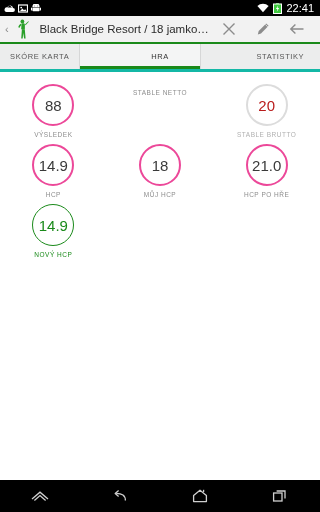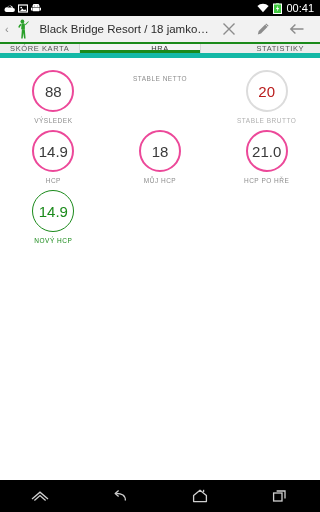--- a/index.html
+++ b/index.html
@@ -83,25 +83,25 @@
   .ab-btn {
     width: 34px;
     height: 28px;
     display: flex;
     align-items: center;
     justify-content: center;
   }
 
   
   .tabbar {
-    height: 14px;
+    height: 28px;
     background: #bef264;
     display: flex;
     flex: 0 0 auto;
-    border-bottom: 5px solid #14b8a6;
+    border-bottom: 3px solid #14b8a6;
   }
   .tab {
     flex: 1 1 0;
     position: relative;
     display: flex;
     align-items: center;
     justify-content: center;
     font-size: 7.5px;
     letter-spacing: 0.6px;
     color: #555555;
@@ -208,21 +208,21 @@
     </div>
     <div class="status-right">
       <svg class="sicon" width="12" height="10" viewBox="0 0 12 10">
         <path d="M6 9.2 0.4 3.1A8 8 0 0 1 11.6 3.1z" fill="#ffffff"></path>
       </svg>
       <svg class="sicon" width="9" height="11" viewBox="0 0 9 11">
         <rect x="3" y="0" width="3" height="1" fill="#3ec93e"></rect>
         <rect x="0.5" y="1" width="8" height="9.5" fill="#3ec93e" stroke="#ffffff" stroke-width="1"></rect>
         <path d="M5.2 2.6 2.9 6.1h1.5l-0.6 2.6 2.4-3.6H4.6z" fill="#ffffff"></path>
       </svg>
-      <span class="status-clock">00:41</span>
+      <span class="status-clock">22:41</span>
     </div>
   </div>
 
   <div class="actionbar">
     <div class="ab-up">‹</div>
     <div class="ab-logo">
       <svg width="14" height="20" viewBox="0 0 14 20">
         <circle cx="7.4" cy="2.4" r="1.9" fill="#2aa02a"></circle>
         <path d="M6.2 4.4 C4.6 5.1 3.6 6.6 3.2 8.3 l1.5 0.5 c0.3-1.1 0.8-2 1.6-2.5 z" fill="#2aa02a"></path>
         <path d="M6.6 4.3 h1.8 c0.9 0 1.5 0.7 1.5 1.6 v3.6 c0 0.6-0.4 1-1 1 H7.2 c-0.6 0-1-0.5-1-1.1 z" fill="#2aa02a"></path>

